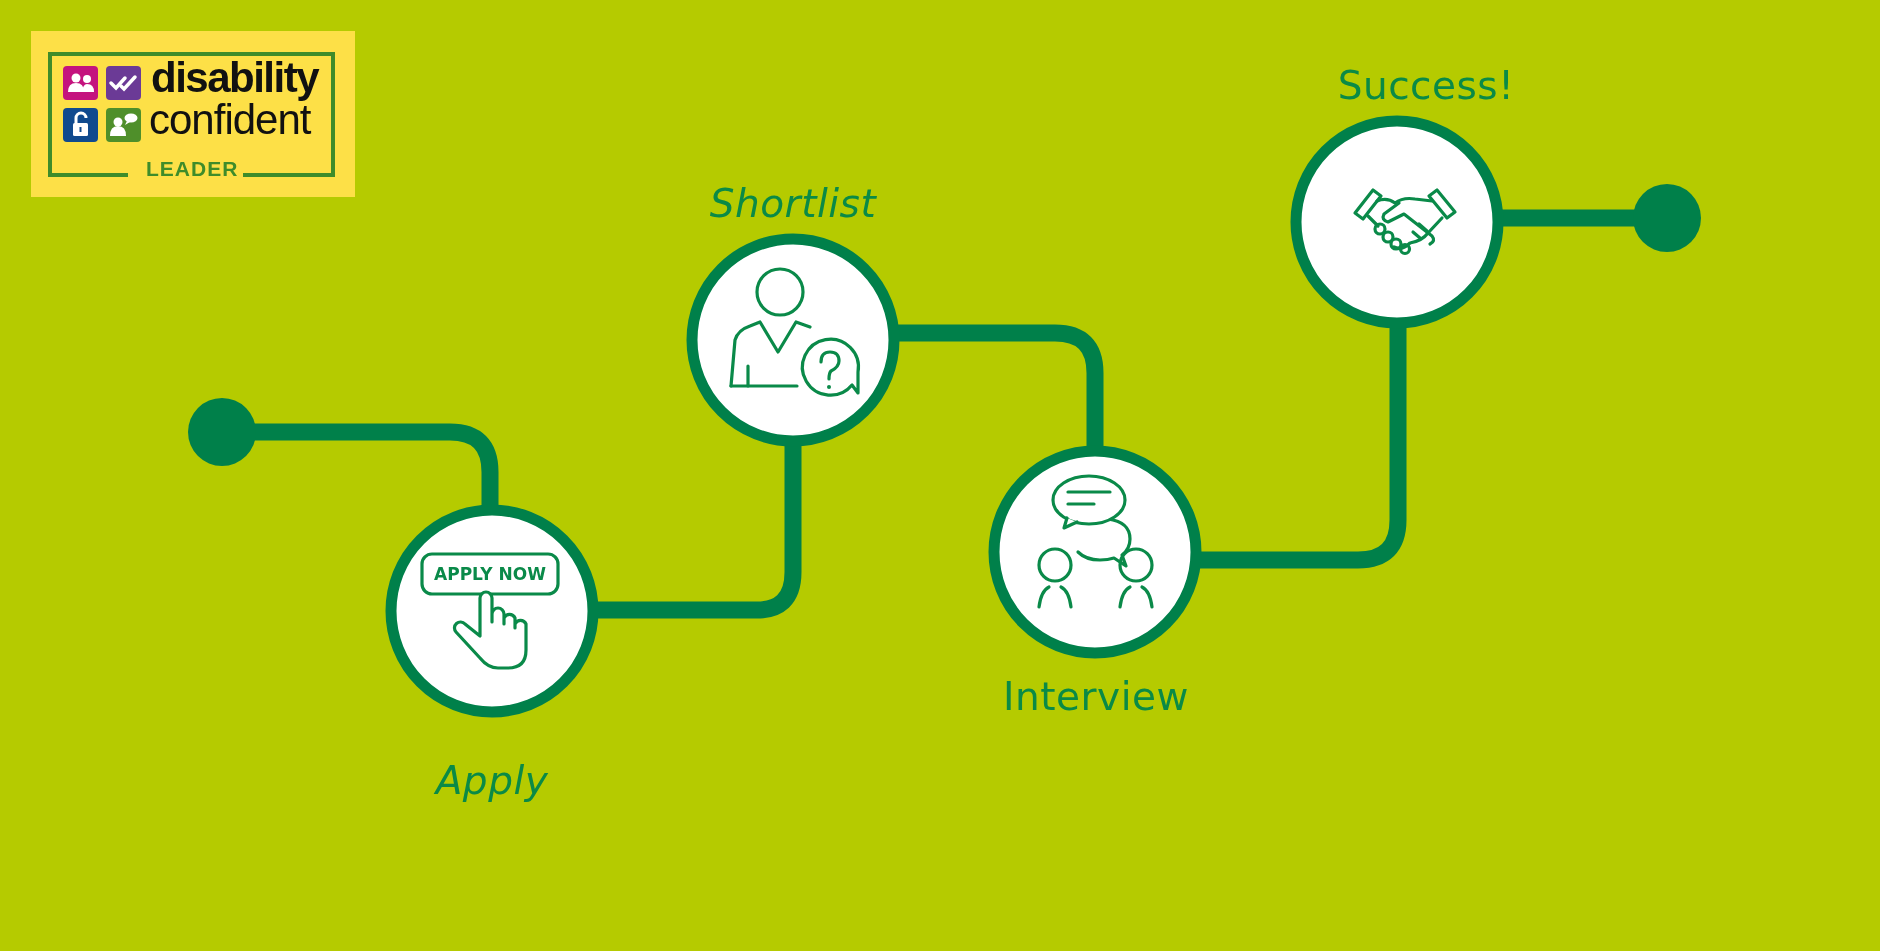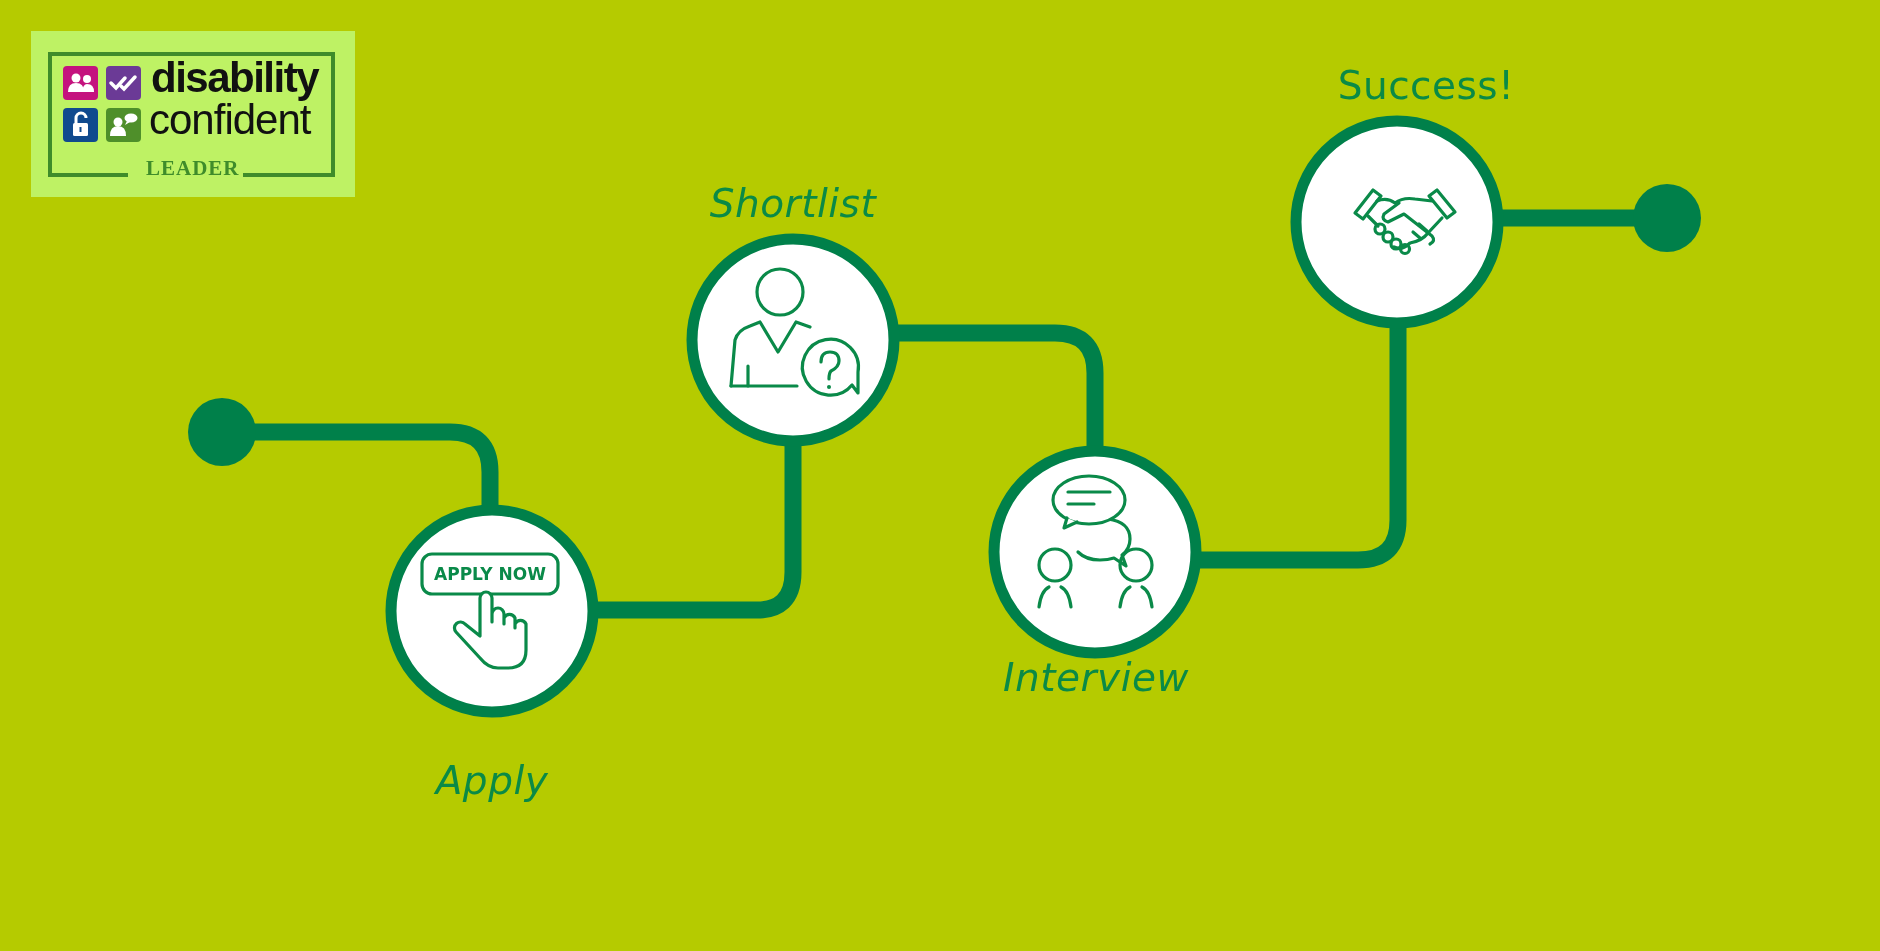--- a/index.html
+++ b/index.html
@@ -8,33 +8,33 @@
   svg.stage { position: absolute; left: 0; top: 0; width: 1880px; height: 951px; }
   .path-line { fill: none; stroke: #00804a; stroke-width: 17; stroke-linejoin: round; }
   .node-ring { fill: #ffffff; stroke: #00804a; stroke-width: 11; }
   .endpoint { fill: #00804a; }
   .ico { fill: none; stroke: #0a8a49; stroke-width: 3.2; stroke-linecap: round; stroke-linejoin: round; }
   .step-label { position: absolute; color: #0a8a46; font-size: 39px; font-family: "DejaVu Sans", sans-serif;
                 font-weight: normal; letter-spacing: 0.5px; white-space: nowrap; transform: translateX(-50%); line-height: 1; }
   .apply-now-text { font-family: "DejaVu Sans", sans-serif; font-weight: bold; font-size: 17px; fill: #0a8a49; }
 
   
-  .logo { position: absolute; left: 31px; top: 31px; width: 324px; height: 166px; background: #bef264; }
+  .logo { position: absolute; left: 31px; top: 31px; width: 324px; height: 166px; background: #fde047; }
   .logo-frame { position: absolute; left: 17px; top: 21px; width: 287px; height: 125px; border: 4px solid #3f8c2a; border-bottom: none; box-sizing: border-box; }
   .logo-bottom-l { position: absolute; left: 17px; top: 142px; width: 80px; height: 4px; background: #3f8c2a; }
   .logo-bottom-r { position: absolute; left: 212px; top: 142px; width: 92px; height: 4px; background: #3f8c2a; }
   .sq { position: absolute; width: 35px; height: 34px; border-radius: 4px; }
   .sq.mag { left: 32px; top: 35px; background: #c4137e; }
   .sq.pur { left: 75px; top: 35px; background: #6b3a96; }
   .sq.blu { left: 32px; top: 77px; background: #104a8e; }
   .sq.grn { left: 75px; top: 77px; background: #4f8f2a; }
   .sq svg { position: absolute; left: 0; top: 0; width: 35px; height: 34px; }
   .logo-word1 { position: absolute; left: 120px; top: 26px; font-size: 42px; font-weight: bold; color: #111; letter-spacing: -1.5px; line-height: 1; font-family: "Liberation Sans", sans-serif; }
   .logo-word2 { position: absolute; left: 118px; top: 68px; font-size: 42px; font-weight: normal; color: #111; letter-spacing: -1px; line-height: 1; font-family: "Liberation Sans", sans-serif; }
-  .logo-leader { position: absolute; left: 115px; top: 127px; font-size: 21px; font-weight: bold; color: #3f8c2a; letter-spacing: 1px; line-height: 1; font-family: Liberation Serif, serif; }
+  .logo-leader { position: absolute; left: 115px; top: 127px; font-size: 21px; font-weight: bold; color: #3f8c2a; letter-spacing: 1px; line-height: 1; font-family: Liberation Sans, sans-serif; }
 </style>
 </head>
 <body>
 
 <svg class="stage" viewBox="0 0 1880 951" xmlns="http://www.w3.org/2000/svg">
 
   <path class="path-line" d="M222 432 H450 Q490 432 490 472 V610
            H753 Q793 612 793 572 V340
            V333 H1055 Q1095 333 1095 373 V552
            V560 H1358 Q1398 560 1398 520 V222
@@ -103,21 +103,21 @@
       <circle class="ico" cx="1396" cy="244" r="5"></circle>
       <circle class="ico" cx="1405" cy="249" r="4.5"></circle>
       <path class="ico" d="M1419 224 l8 7"></path>
       <path class="ico" d="M1413 232 l7 6"></path>
     </g>
   </g>
 </svg>
 
 <div class="step-label" style="left:492px; top:761px;font-style:italic;">Apply</div>
 <div class="step-label" style="left:793px; top:184px;font-style:italic;">Shortlist</div>
-<div class="step-label" style="left:1096px; top:658px;font-style:italic;">Interview</div>
+<div class="step-label" style="left:1096px; top:677px;">Interview</div>
 <div class="step-label" style="left:1398px; top:66px;margin-left:28px;">Success!</div>
 
 <div class="logo">
   <div class="logo-frame"></div>
   <div class="logo-bottom-l"></div>
   <div class="logo-bottom-r"></div>
 
   <div class="sq mag">
     <svg viewBox="0 0 35 34">
         <circle cx="13" cy="12" r="4.5" fill="#fff"></circle>

